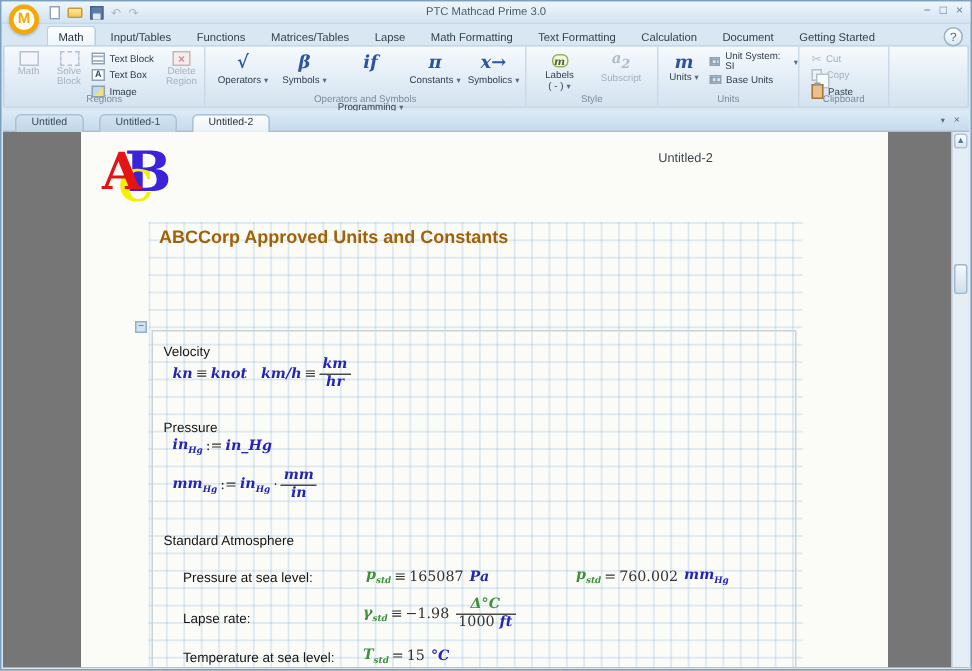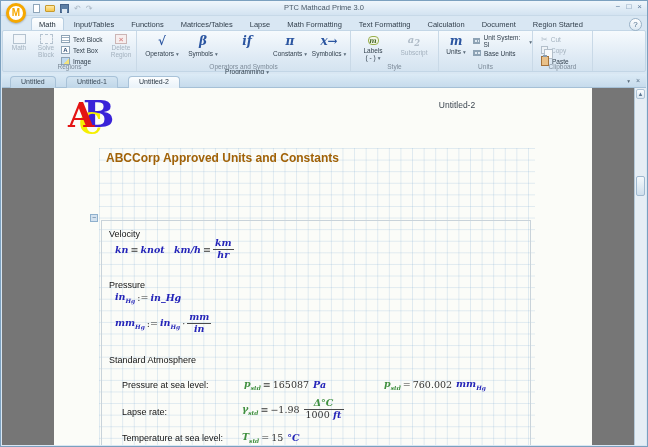--- a/index.html
+++ b/index.html
@@ -132,21 +132,21 @@
   <div class="ribbon-tabs">
     <div class="rtab active">Math</div>
     <div class="rtab">Input/Tables</div>
     <div class="rtab">Functions</div>
     <div class="rtab">Matrices/Tables</div>
     <div class="rtab">Lapse</div>
     <div class="rtab">Math Formatting</div>
     <div class="rtab">Text Formatting</div>
     <div class="rtab">Calculation</div>
     <div class="rtab">Document</div>
-    <div class="rtab">Region Started</div>
+    <div class="rtab">Getting Started</div>
   </div>
   <div class="help-btn">?</div>
 
   <div class="ribbon-body">
 
     <div class="rgroup" style="left:0;width:134px;">
       <div class="bigbtn disabled" style="left:4px;top:3px;width:24px;">
         <span class="ic-mathreg"></span>
         <span>Math</span>
       </div>

